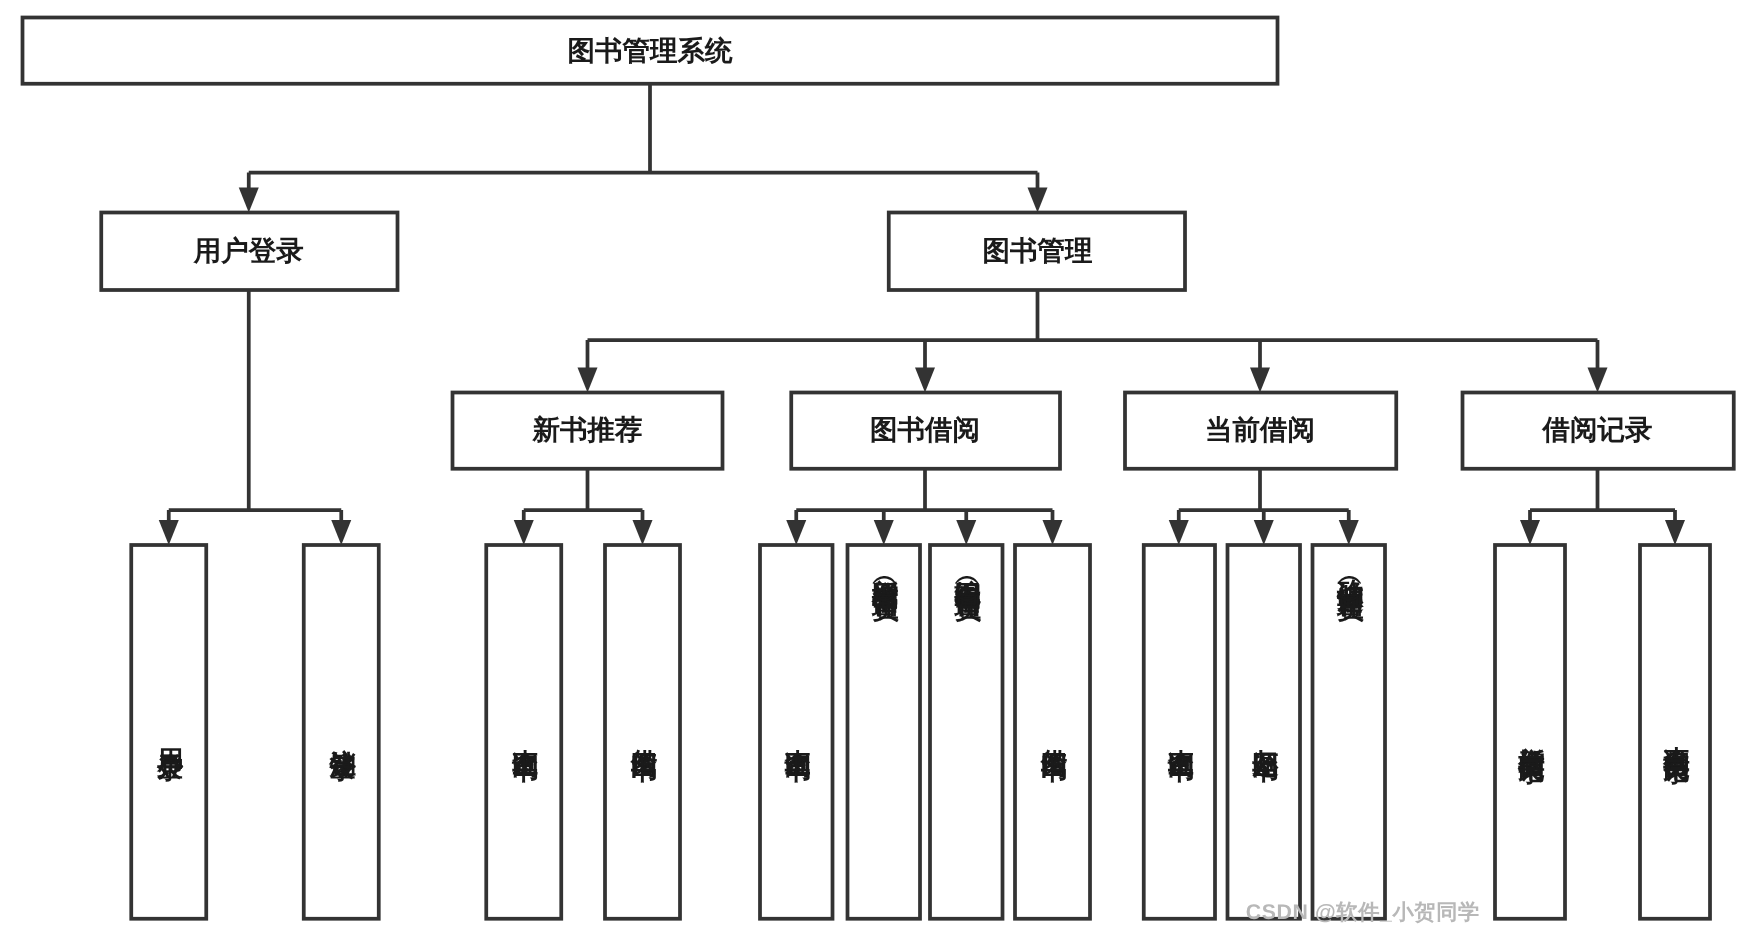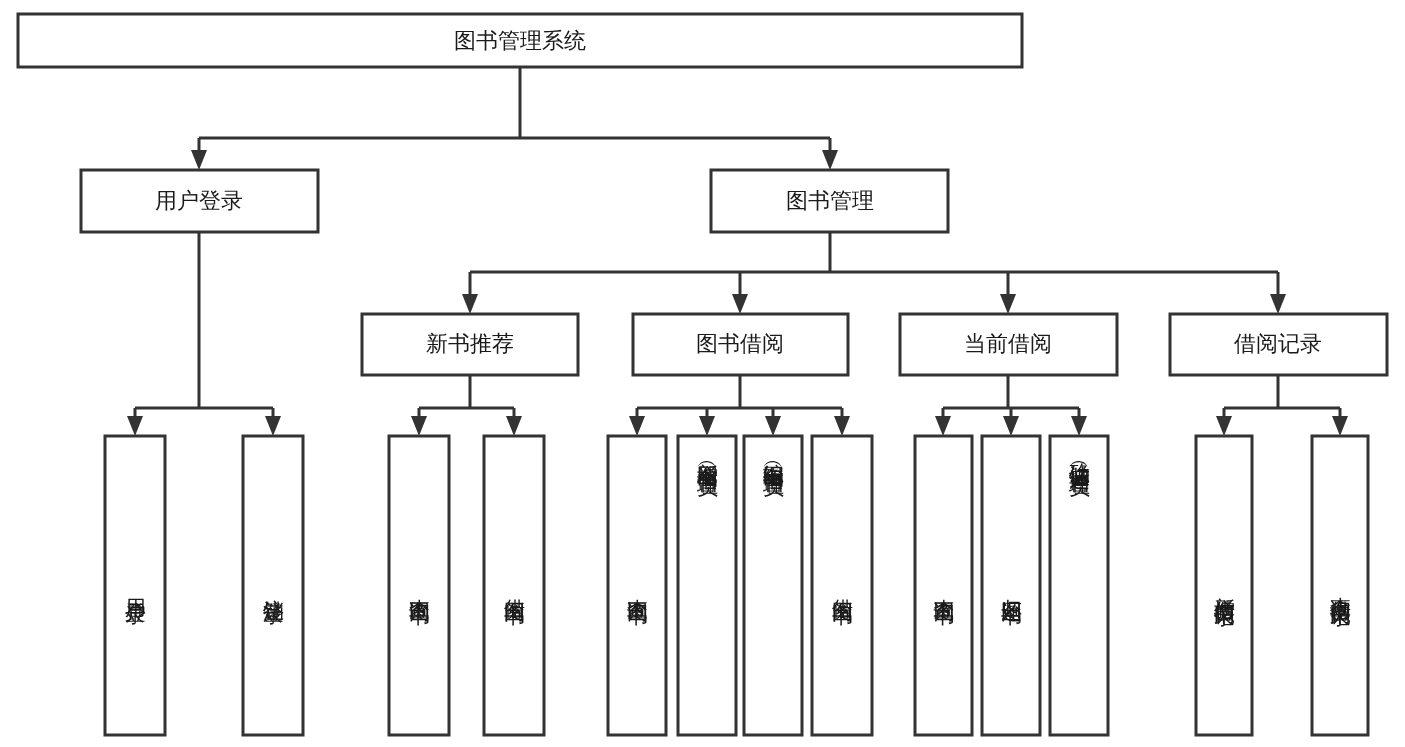--- a/index.html
+++ b/index.html
@@ -11,20 +11,21 @@
     width: 1405px;
     height: 747px;
     font-family: "Liberation Sans", "DejaVu Sans", sans-serif;
     overflow: hidden;
   }
   #diagram-root {
     position: relative;
     width: 1194px;
     height: 747px;
     background: #ffffff;
+    font-weight: bold;
   }
   svg.diagram-canvas {
     position: absolute;
     left: 0;
     top: 0;
     width: 1405px;
     height: 747px;
   }
   .node-box {
     fill: #ffffff;
@@ -236,14 +237,15 @@
   <div class="vlabel-wrap" style="left:1050px; top:436px; width:58px; height:299px; align-items:flex-start;">
     <span class="vlabel" style="margin-top:10px;">确认归还（管理员）</span>
   </div>
   <div class="vlabel-wrap" style="left:1196px; top:436px; width:56px; height:299px;">
     <span class="vlabel">新增借阅记录</span>
   </div>
   <div class="vlabel-wrap" style="left:1312px; top:436px; width:56px; height:299px;">
     <span class="vlabel">查询借阅记录</span>
   </div>
 
+  <div class="watermark">CSDN @软件_小贺同学</div>
 
 </div>
 
 </body></html>

